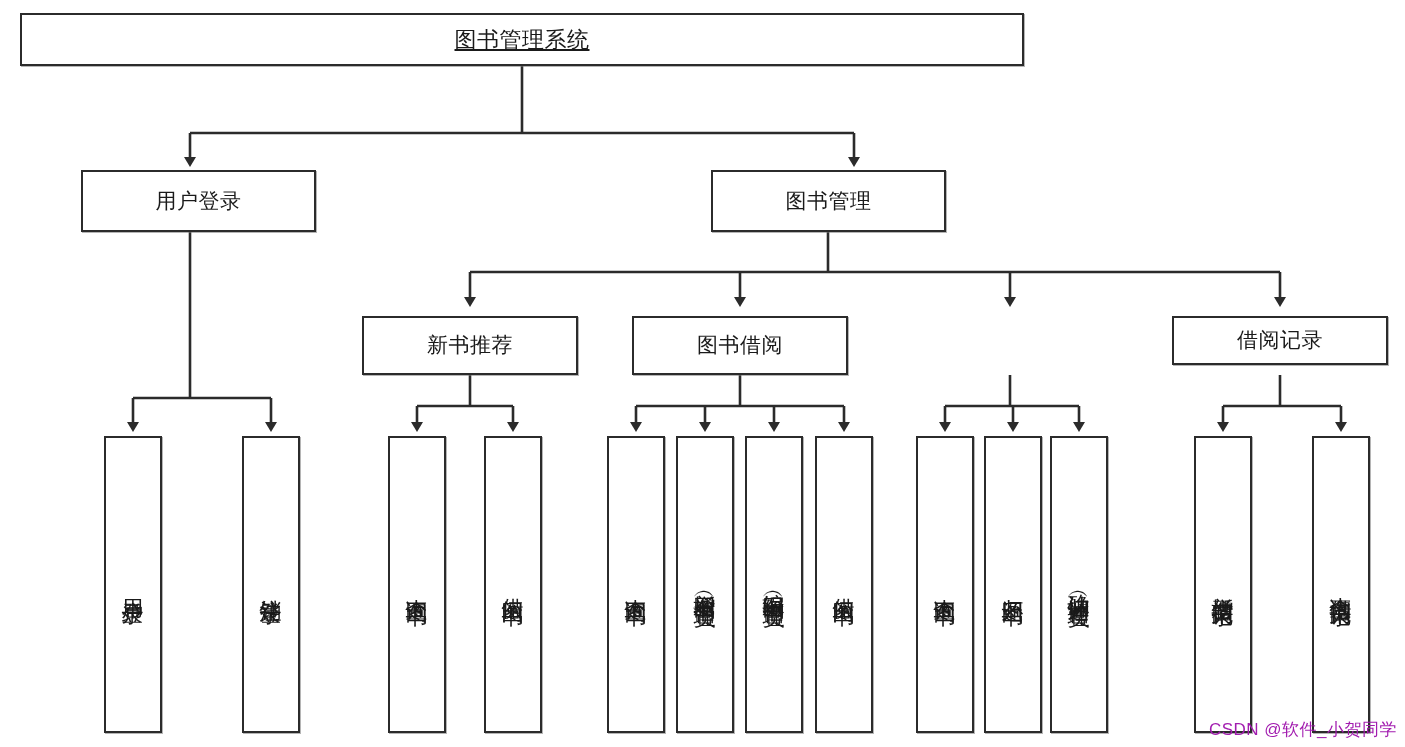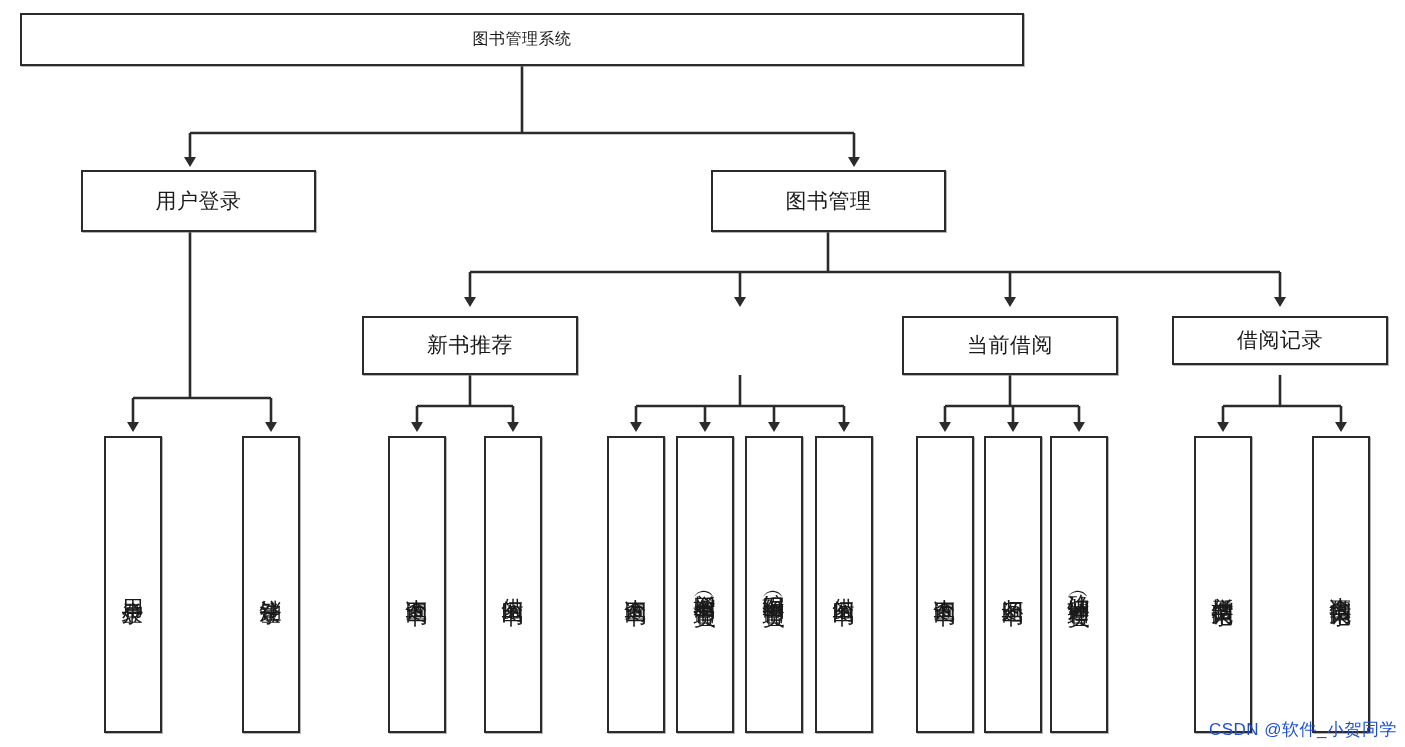--- a/index.html
+++ b/index.html
@@ -42,40 +42,41 @@
     display: block;
     text-align: center;
     line-height: 1.18;
     letter-spacing: 0.5px;
     white-space: nowrap;
   }
   .node.horizontal .label {
     font-size: 21px;
   }
   .node.root .label {
-    font-size: 16px;
+    font-size: 22px;
+    text-decoration: underline;
   }
   .node.vertical {
     align-items: center;
     justify-content: center;
   }
   .node.vertical .label {
     writing-mode: vertical-rl;
     text-orientation: upright;
     font-size: 22px;
     line-height: 1.05;
     letter-spacing: 2px;
     white-space: nowrap;
   }
   #watermark {
     position: absolute;
     right: 8px;
     bottom: 6px;
     font-size: 17px;
-    color: #1d4ed8;
+    color: #a21caf;
     z-index: 5;
     white-space: nowrap;
     letter-spacing: 0.5px;
   }
 </style>
 </head>
 <body>
 
 <div id="diagram-root">
 
@@ -136,22 +137,22 @@
   <div class="node horizontal" style="left:81px; top:170px; width:235px; height:62px;">
     <span class="label">用户登录</span>
   </div>
   <div class="node horizontal" style="left:362px; top:316px; width:216px; height:59px;">
     <span class="label">新书推荐</span>
   </div>
 
   <div class="node horizontal" style="left:711px; top:170px; width:235px; height:62px;">
     <span class="label">图书管理</span>
   </div>
-  <div class="node horizontal" style="left:902px; top:316px; width:216px; height:59px;">
-    <span class="label">当前借阅</span>
+  <div class="node horizontal" style="left:632px; top:316px; width:216px; height:59px;">
+    <span class="label">图书借阅</span>
   </div>
   <div class="node horizontal" style="left:1172px; top:316px; width:216px; height:49px;">
     <span class="label">借阅记录</span>
   </div>
 
   <div class="node vertical" style="left:104px; top:436px; width:58px; height:297px;">
     <span class="label">用户登录</span>
   </div>
   <div class="node vertical" style="left:242px; top:436px; width:58px; height:297px;">
     <span class="label">注销登录</span>

